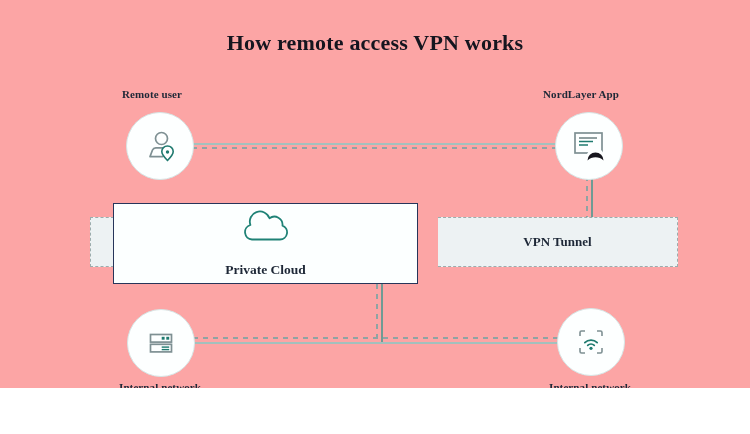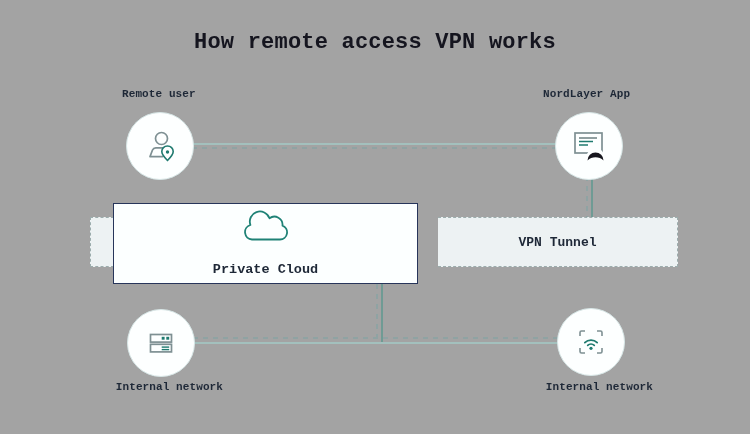--- a/index.html
+++ b/index.html
@@ -1,34 +1,34 @@
 <!DOCTYPE html>
 <html><head>
 <meta charset="utf-8">
 <style>
   html,body{margin:0;padding:0;background:#ffffff;}
   .stage{
     position:relative;
-    width:750px;height:434px;
-    background:#a3a3a3;
+    width:750px;height:388px;
+    background:#fca5a5;
     overflow:hidden;
-    font-family:Liberation Mono, monospace;
+    font-family:Liberation Serif, serif;
     color:#1c2434;
   }
   .title{
     position:absolute;left:0;top:30px;width:750px;
     text-align:center;
     font-size:22px;font-weight:600;letter-spacing:.2px;
     color:#15151f;
   }
   .node-label{
     position:absolute;
     font-size:11px;font-weight:600;color:#1e2837;letter-spacing:.1px;
   }
-  .node-label.center{text-align:right;}
+  .node-label.center{text-align:center;}
   .circle{
     position:absolute;width:66px;height:66px;border-radius:50%;
     background:#fdffff;border:1px solid #d7e6e6;
     display:flex;align-items:center;justify-content:center;
     z-index:4;
   }
   .line{position:absolute;z-index:1;}
   .solid-h{height:2px;background:#a3c0bd;}
   .solid-v{width:2px;background:#6f9b94;}
   .dash-h{height:2px;background:repeating-linear-gradient(90deg,#8fa3a3 0 5px,transparent 5px 10px);}

